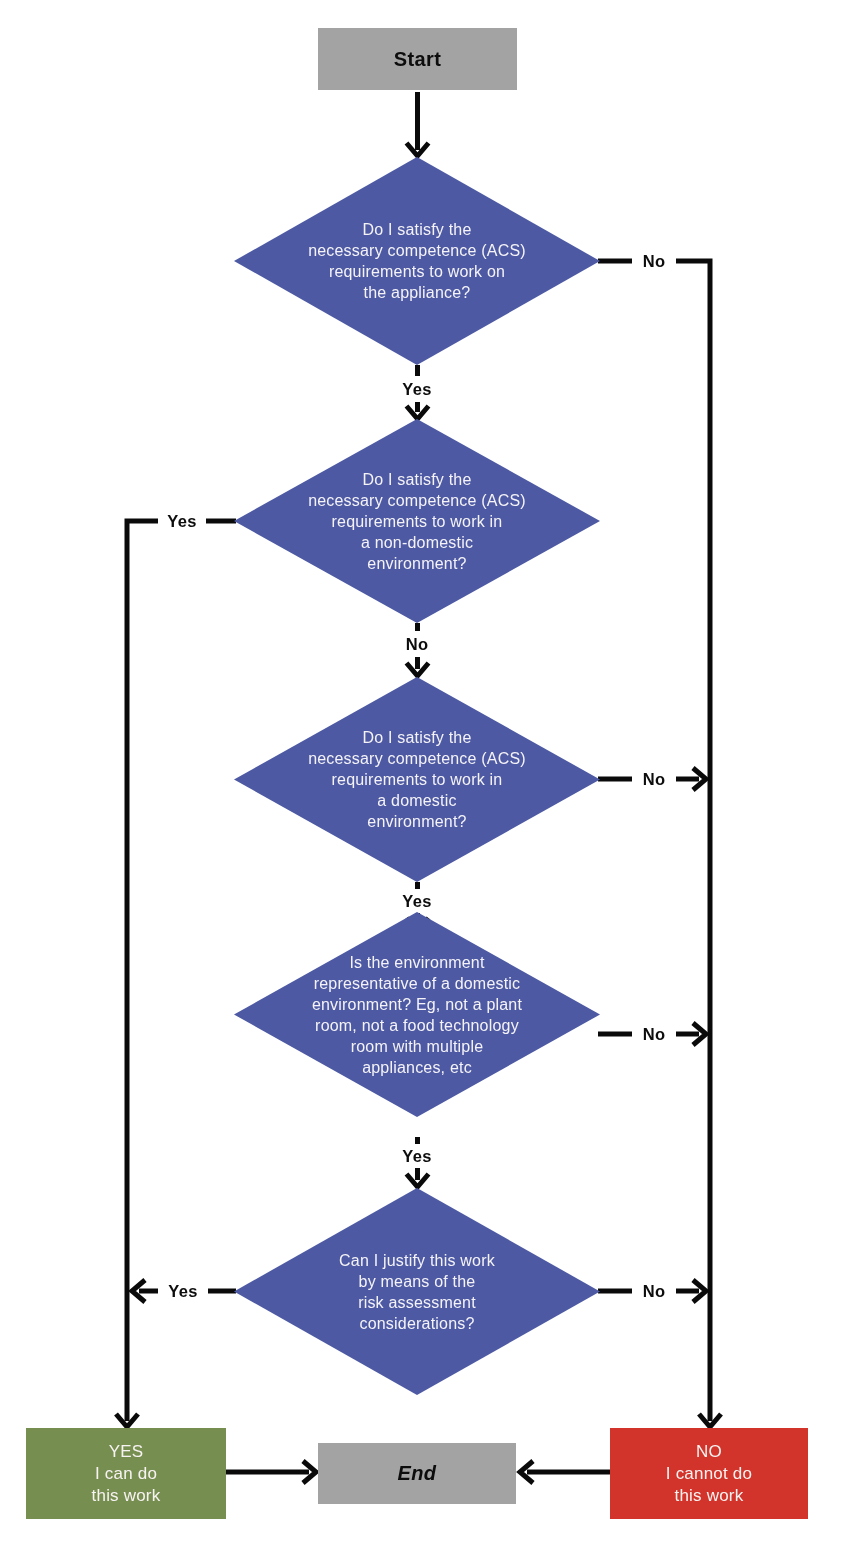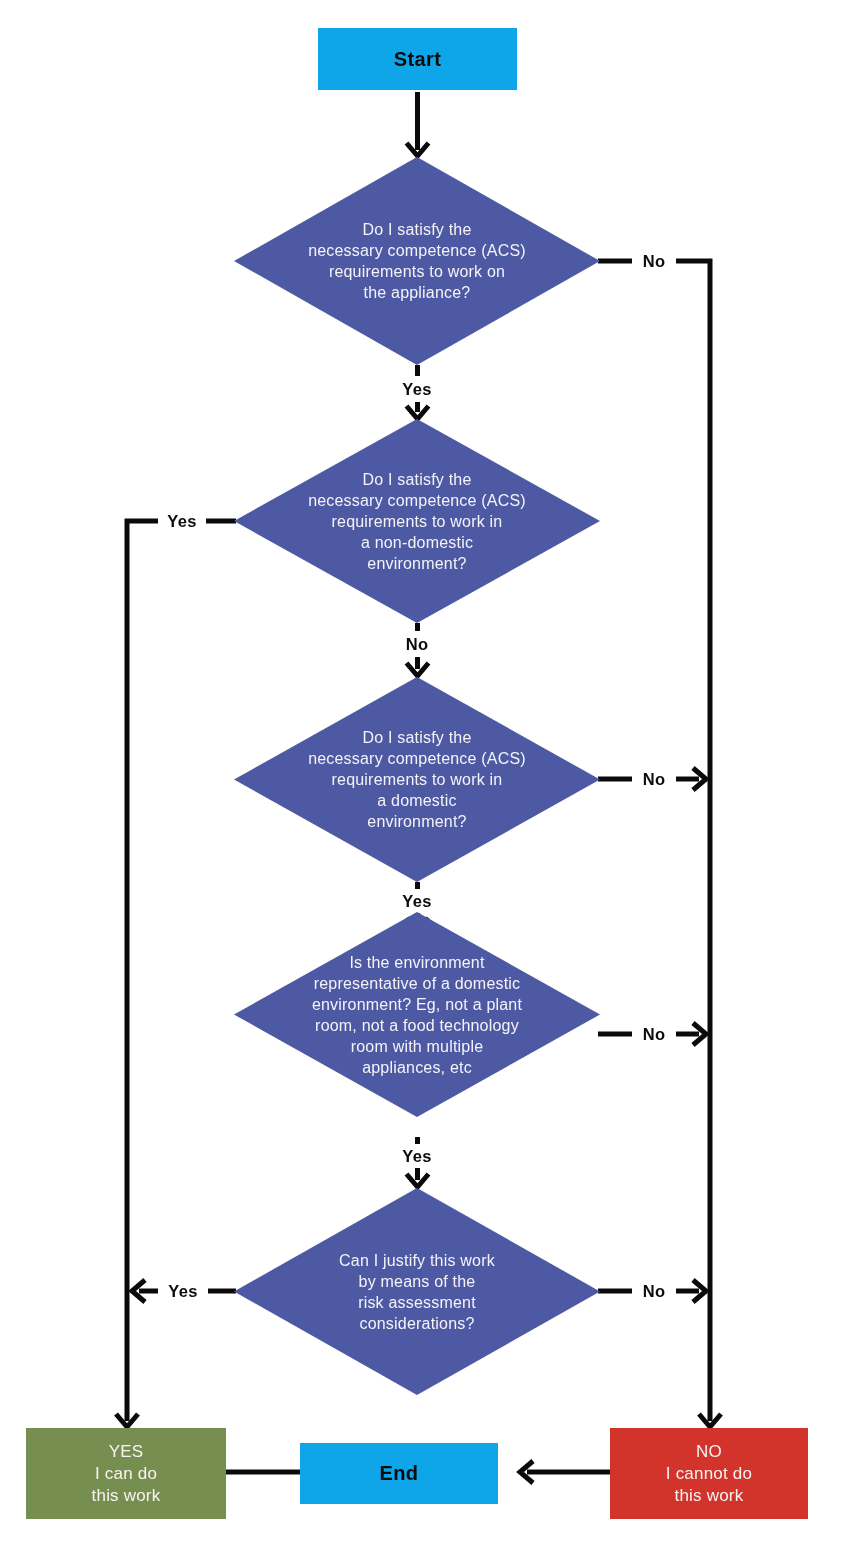--- a/index.html
+++ b/index.html
@@ -2,21 +2,21 @@
 <html><head>
 <meta charset="utf-8">
 <style>
   html,body{margin:0;padding:0;background:#ffffff;}
   .canvas{
     position:relative;width:846px;height:1554px;background:#ffffff;
     font-family:"Liberation Sans","DejaVu Sans",sans-serif;overflow:hidden;
   }
   .wires{position:absolute;left:0;top:0;z-index:1;}
   .node{position:absolute;z-index:2;display:flex;align-items:center;justify-content:center;text-align:center;}
-  .box-yellow{background:#0ea5e9;color:#0d0d0d;font-weight:bold;font-size:20px;letter-spacing:.4px;}
+  .box-yellow{background:#a3a3a3;color:#0d0d0d;font-weight:bold;font-size:20px;letter-spacing:.4px;}
   .diamond{
     background:#4D5AA3;color:#F5F3F7;
     clip-path:polygon(50% 0,100% 50%,50% 100%,0 50%);
     font-size:16px;line-height:21px;letter-spacing:.2px;
   }
   .dtext{white-space:pre-line;text-align:center;}
   .obox{font-size:17px;line-height:22px;color:#F7F3F2;letter-spacing:.2px;}
   .obox .dtext{white-space:pre-line;}
   .box-green{background:#778E51;}
   .box-red{background:#D2332A;}
@@ -166,21 +166,21 @@
 
   <div class="elabel" style="left:183px;top:1291px;">Yes</div>
   <div class="elabel" style="left:654px;top:1291px;">No</div>
 
   <div class="node obox box-green" style="left:26px;top:1428px;width:200px;height:91px;">
     <span class="dtext">YES
 I can do
 this work</span>
   </div>
 
-  <div class="node box-yellow" style="left:300px;top:1443px;width:198px;height:61px;">
+  <div class="node box-yellow" style="left:318px;top:1443px;width:198px;height:61px;font-style:italic;">
     <span>End</span>
   </div>
 
   <div class="node obox box-red" style="left:610px;top:1428px;width:198px;height:91px;">
     <span class="dtext">NO
 I cannot do
 this work</span>
   </div>
 
 </div>

